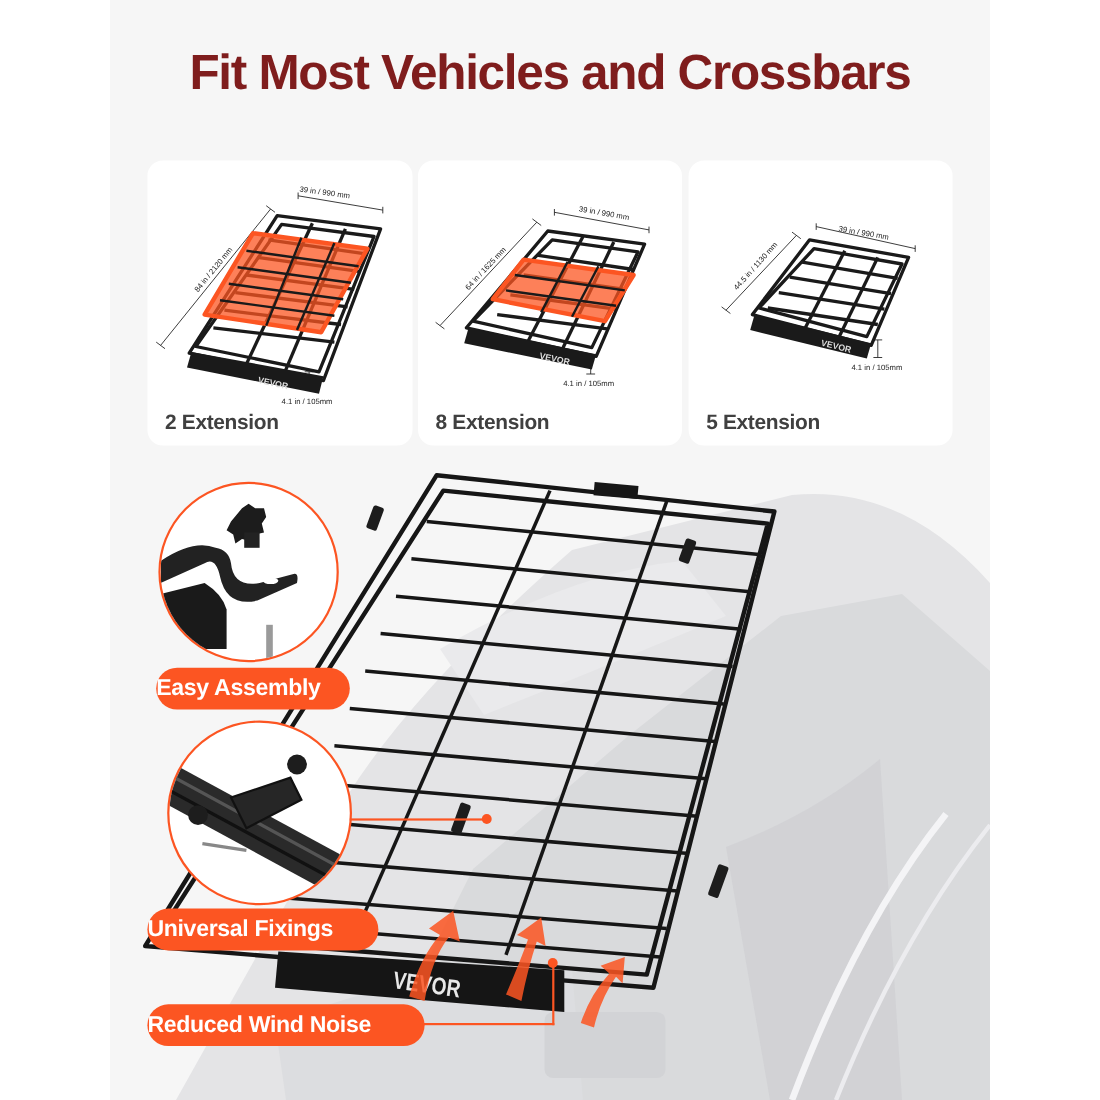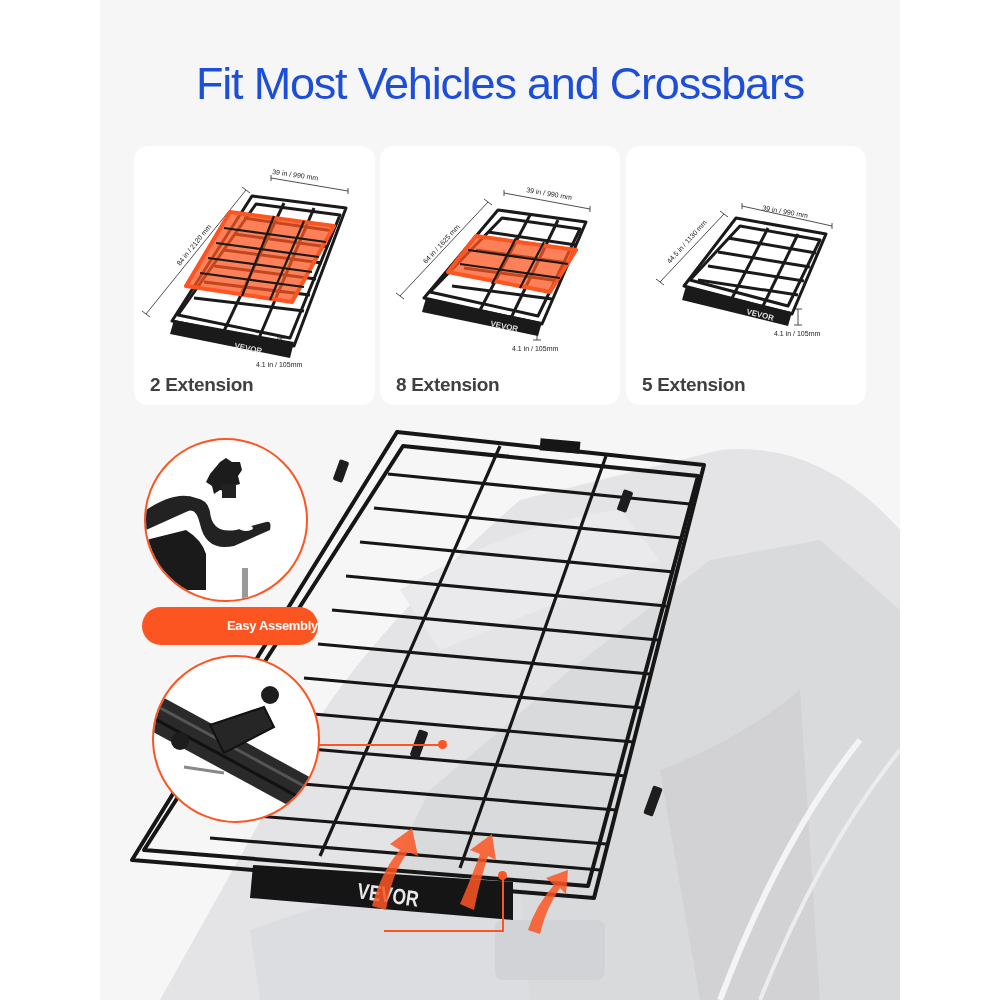--- a/index.html
+++ b/index.html
@@ -5,43 +5,43 @@
     html, body { margin: 0; padding: 0; }
     body {
       width: 1000px; height: 1000px; background: #ffffff; position: relative; overflow: hidden;
       font-family: "Liberation Sans", sans-serif;
     }
     .panel {
       position: absolute; left: 100px; top: 0; width: 800px; height: 1000px;
       background: #f6f6f6; overflow: hidden;
     }
     .title {
-      position: absolute; left: 0; top: 58px; width: 800px; text-align: center;
-      font-size: 45px; font-weight: 400; letter-spacing: -1.2px; color: #1d4ed8;
+      position: absolute; left: 0; top: 40px; width: 800px; text-align: center;
+      font-size: 45px; font-weight: 700; letter-spacing: -1.2px; color: #7f1d1d;
       font-family: "Liberation Sans", sans-serif;
     }
     .card {
       position: absolute; top: 146px; height: 259px; background: #ffffff; border-radius: 14px;
       overflow: hidden;
     }
     .card .label {
       position: absolute; left: 16px; top: 228px; font-size: 19px; font-weight: 700; color: #404040;
       letter-spacing: -0.3px;
     }
     .card svg { position: absolute; left: 0; top: 0; }
     .dim { font-size: 7px; fill: #222; font-family: "Liberation Sans", sans-serif; }
 
     
     .hero { position: absolute; left: 0; top: 410px; width: 800px; height: 590px; }
     .circle {
       position: absolute; border: 2px solid #fc5522; border-radius: 50%; background: #fff; overflow: hidden;
     }
     .pill {
-      position: absolute; background: #fc5522; color: #fff; font-weight: 700; font-size: 13px;
-      border-radius: 20px; height: 38px; line-height: 38px; text-align: right; letter-spacing: -0.3px;
+      position: absolute; background: #fc5522; color: #fff; font-weight: 700; font-size: 21px;
+      border-radius: 20px; height: 38px; line-height: 38px; text-align: left; letter-spacing: -0.3px;
     }
     .callout-line { position: absolute; background: #fc5522; }
     .callout-dot { position: absolute; width: 9px; height: 9px; border-radius: 50%; background: #fc5522; }
   </style>
 </head>
 <body>
 
 <div class="panel">
 
   <div class="title">Fit Most Vehicles and Crossbars</div>
@@ -228,21 +228,23 @@
       <svg width="164" height="164" viewBox="0 0 164 164">
         <path d="M-10,30 L174,130 L174,170 L-10,70 Z" fill="#2a2a2a"></path>
         <path d="M-10,42 L174,142" stroke="#555" stroke-width="3"></path>
         <path d="M-10,56 L174,156" stroke="#111" stroke-width="3"></path>
         <path d="M56,68 L110,50 L120,70 L70,96 Z" fill="#262626" stroke="#111" stroke-width="2"></path>
         <circle cx="116" cy="38" r="9" fill="#1d1d1d"></circle>
         <circle cx="26" cy="84" r="9" fill="#1d1d1d"></circle>
         <path d="M30,110 L70,116" stroke="#888" stroke-width="3" fill="none"></path>
       </svg>
     </div>
-
+    <div class="pill" style="left:34px;top:416px;width:210px;">Universal Fixings</div>
+
+    <div class="pill" style="left:34px;top:503px;width:252px;">Reduced Wind Noise</div>
 
     <div class="callout-line" style="left:218px;top:334px;width:124px;height:2px;"></div>
     <div class="callout-dot" style="left:338px;top:330px;"></div>
 
     <div class="callout-dot" style="left:398px;top:461px;"></div>
     <div class="callout-line" style="left:402px;top:466px;width:2px;height:56px;"></div>
     <div class="callout-line" style="left:284px;top:520px;width:120px;height:2px;"></div>
   </div>
 
 </div>

